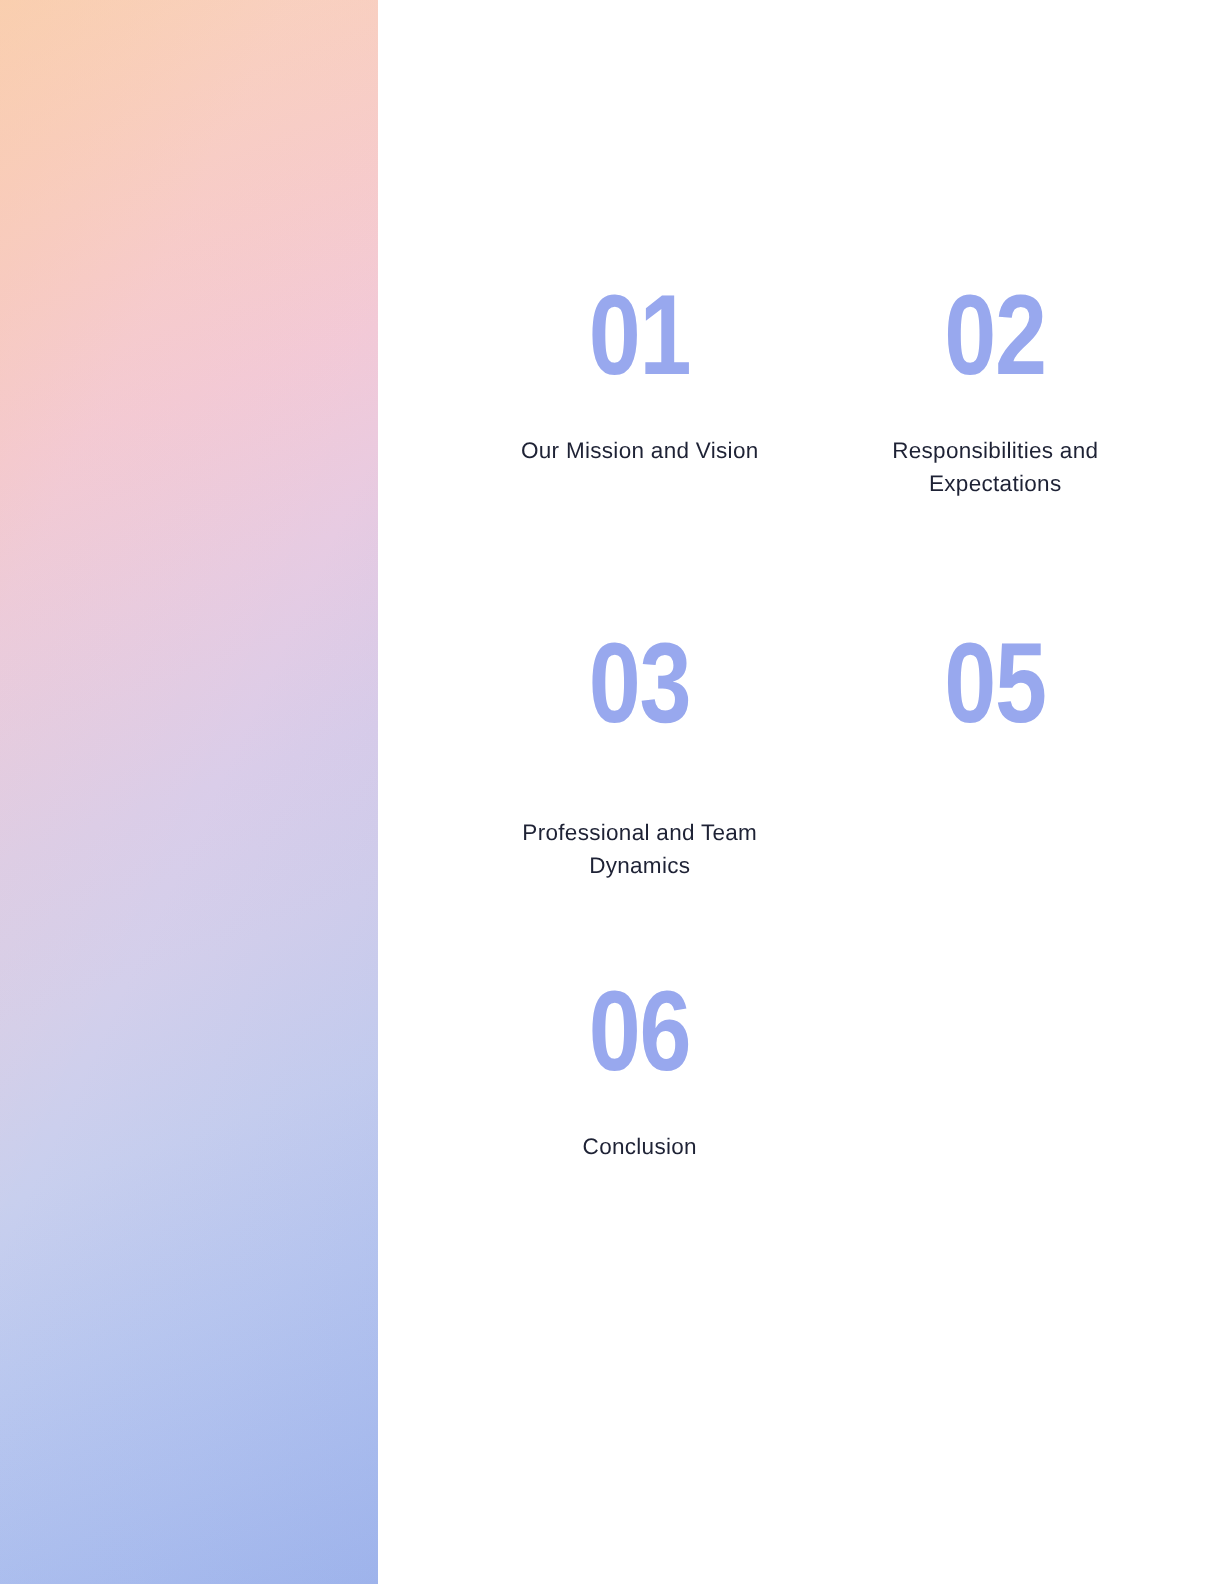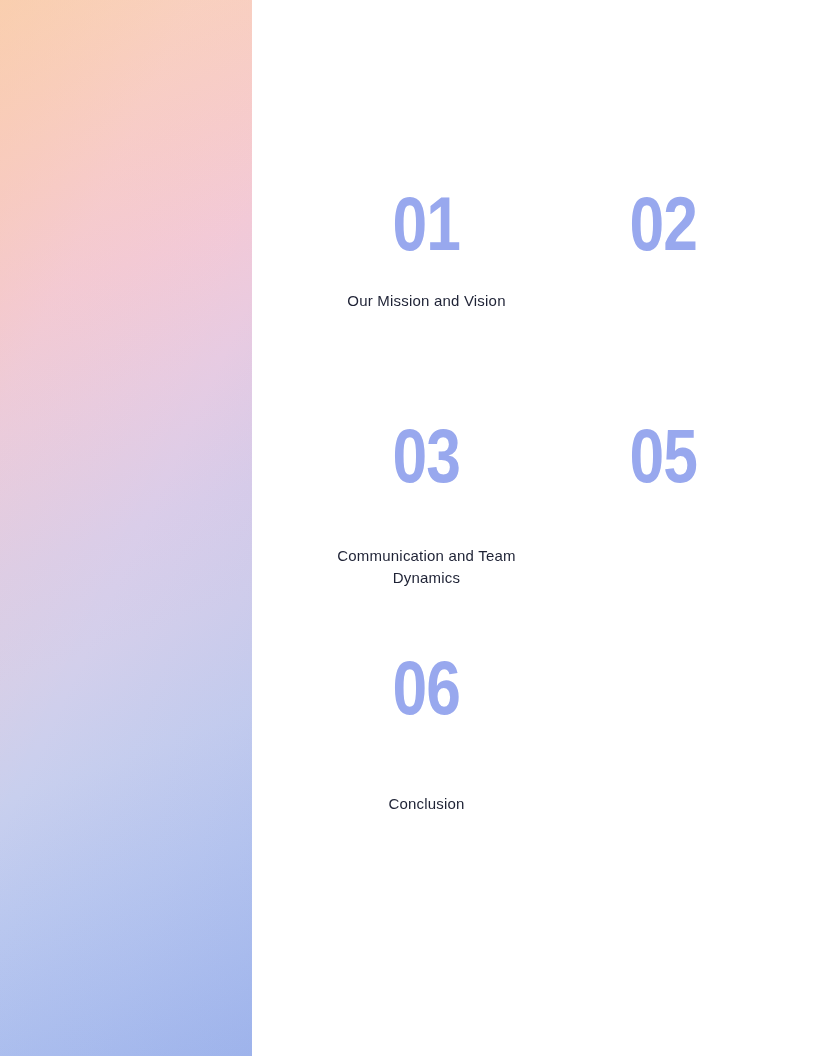--- a/index.html
+++ b/index.html
@@ -97,21 +97,21 @@
 
   .toc-item {
     display: flex;
     flex-direction: column;
     align-items: center;
     text-align: center;
   }
 
   .toc-item.row1 { height: 232px; }
   .toc-item.row2 { height: 232px; gap: 24px; }
-  .toc-item.row3 { height: 232px; gap: 39px; }
+  .toc-item.row3 { height: 232px; }
 
   .toc-number {
     color: #98a8ee;
     font-family: "Liberation Sans Narrow", "Liberation Sans", sans-serif;
     font-size: 76px;
     font-weight: 700;
     line-height: 1;
     letter-spacing: -1px;
     transform: scaleX(0.82);
     margin-bottom: 26px;
@@ -154,25 +154,26 @@
 
     <div class="toc-grid">
 
       <div class="toc-item row1 item-1">
         <div class="toc-number">01</div>
         <div class="toc-label">Our  Mission and Vision</div>
       </div>
 
       <div class="toc-item row1 item-2">
         <div class="toc-number">02</div>
+        <div class="toc-label">Responsibilities and  Expectations</div>
       </div>
 
       <div class="toc-item row2 item-3">
         <div class="toc-number">03</div>
-        <div class="toc-label">Communication and Team Dynamics</div>
+        <div class="toc-label">Professional and Team Dynamics</div>
       </div>
 
 
       <div class="toc-item row3 item-5">
         <div class="toc-number">05</div>
       </div>
 
       <div class="toc-item row3 item-6">
         <div class="toc-number">06</div>
         <div class="toc-label">Conclusion</div>

